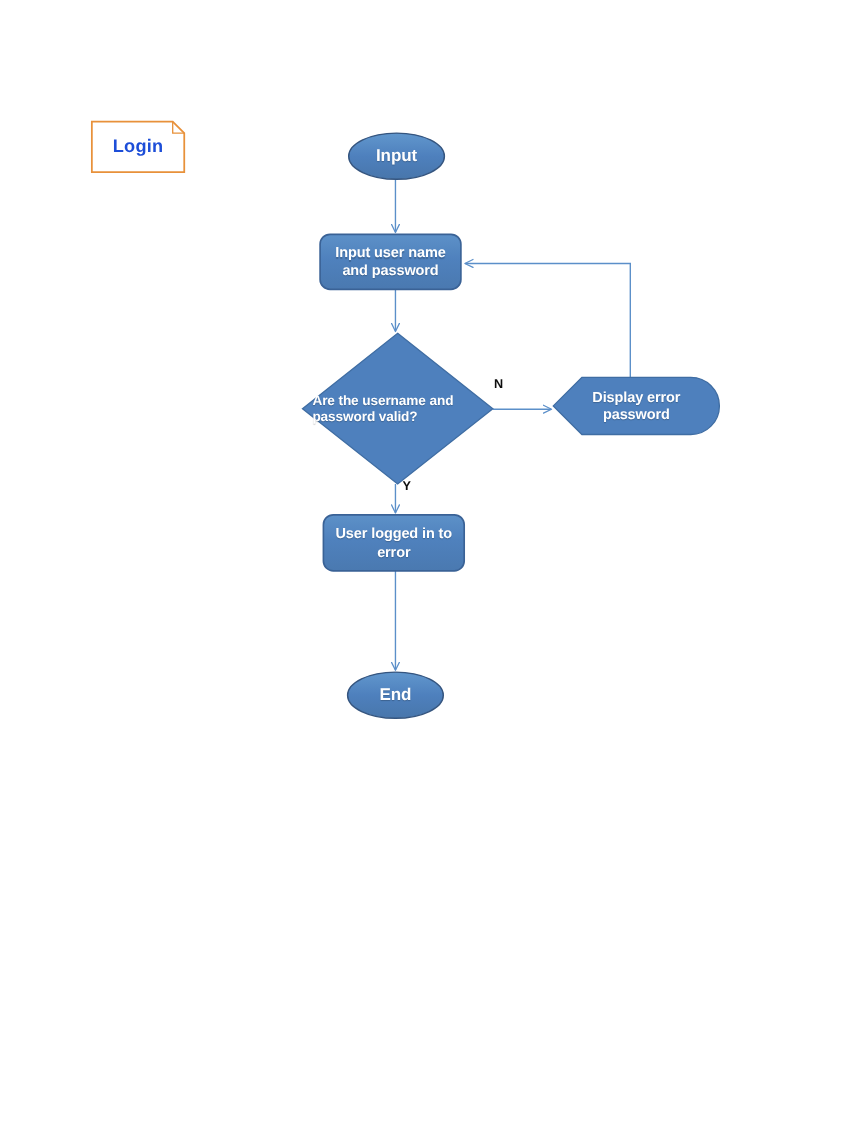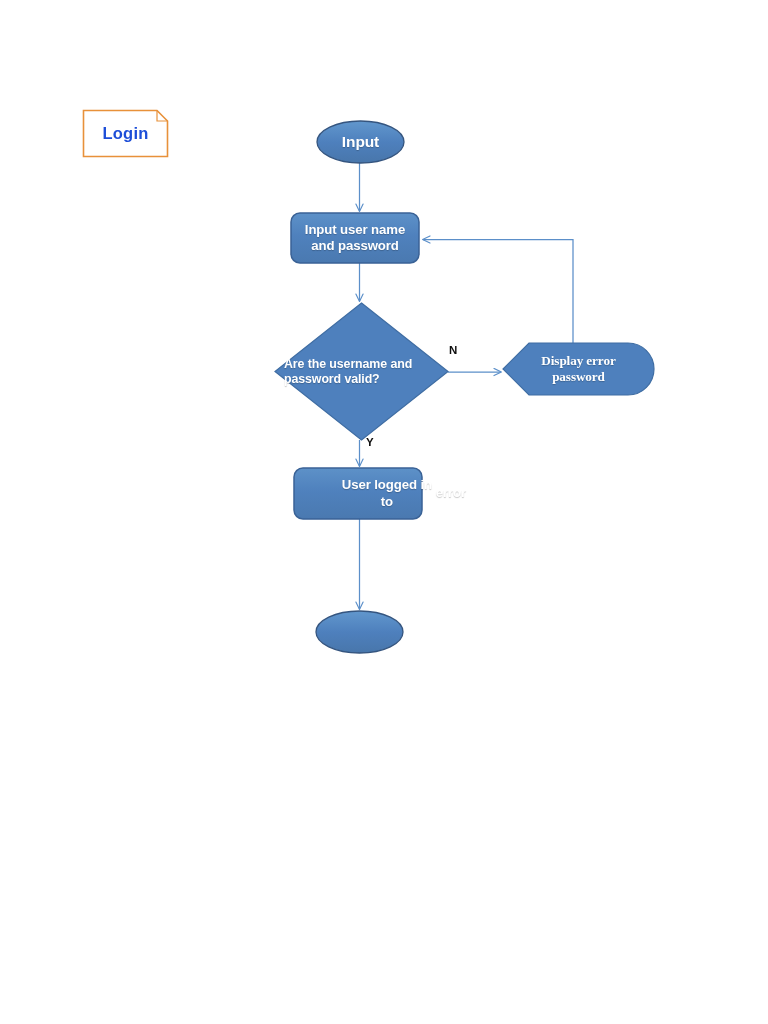--- a/index.html
+++ b/index.html
@@ -134,28 +134,29 @@
   <div class="node-label process-label" style="left:291px; top:213px; width:128px; height:50px; flex-direction:column;">
     <span>Input user name</span>
     <span>and password</span>
   </div>
 
   <div class="node-label decision-label" style="left:284px; top:348px; width:156px; height:48px; flex-direction:column; align-items:flex-start;">
     <span>Are the username and</span>
     <span>password valid?</span>
   </div>
 
-  <div class="node-label display-label" style="left:516px; top:343px; width:125px; height:52px; flex-direction:column;font-family:Liberation Serif, serif;">
+  <div class="node-label display-label" style="left:516px; top:343px; width:125px; height:52px; flex-direction:column;">
     <span>Display error</span>
     <span>password</span>
   </div>
 
-  <div class="node-label process-label" style="left:294px; top:468px; width:128px; height:51px; padding-left:44px;">
+  <div class="node-label process-label" style="left:294px; top:468px; width:128px; height:51px; flex-direction:column;">
     <span>User logged in to</span>
     <span>error</span>
   </div>
 
+  <div class="node-label terminal-label" style="left:316px; top:611px; width:87px; height:42px;">End</div>
 
   <div class="branch-label" style="left:449px; top:344px;">N</div>
 
   <div class="branch-label" style="left:366px; top:436px;">Y</div>
 
 </div>
 
 </body></html>

